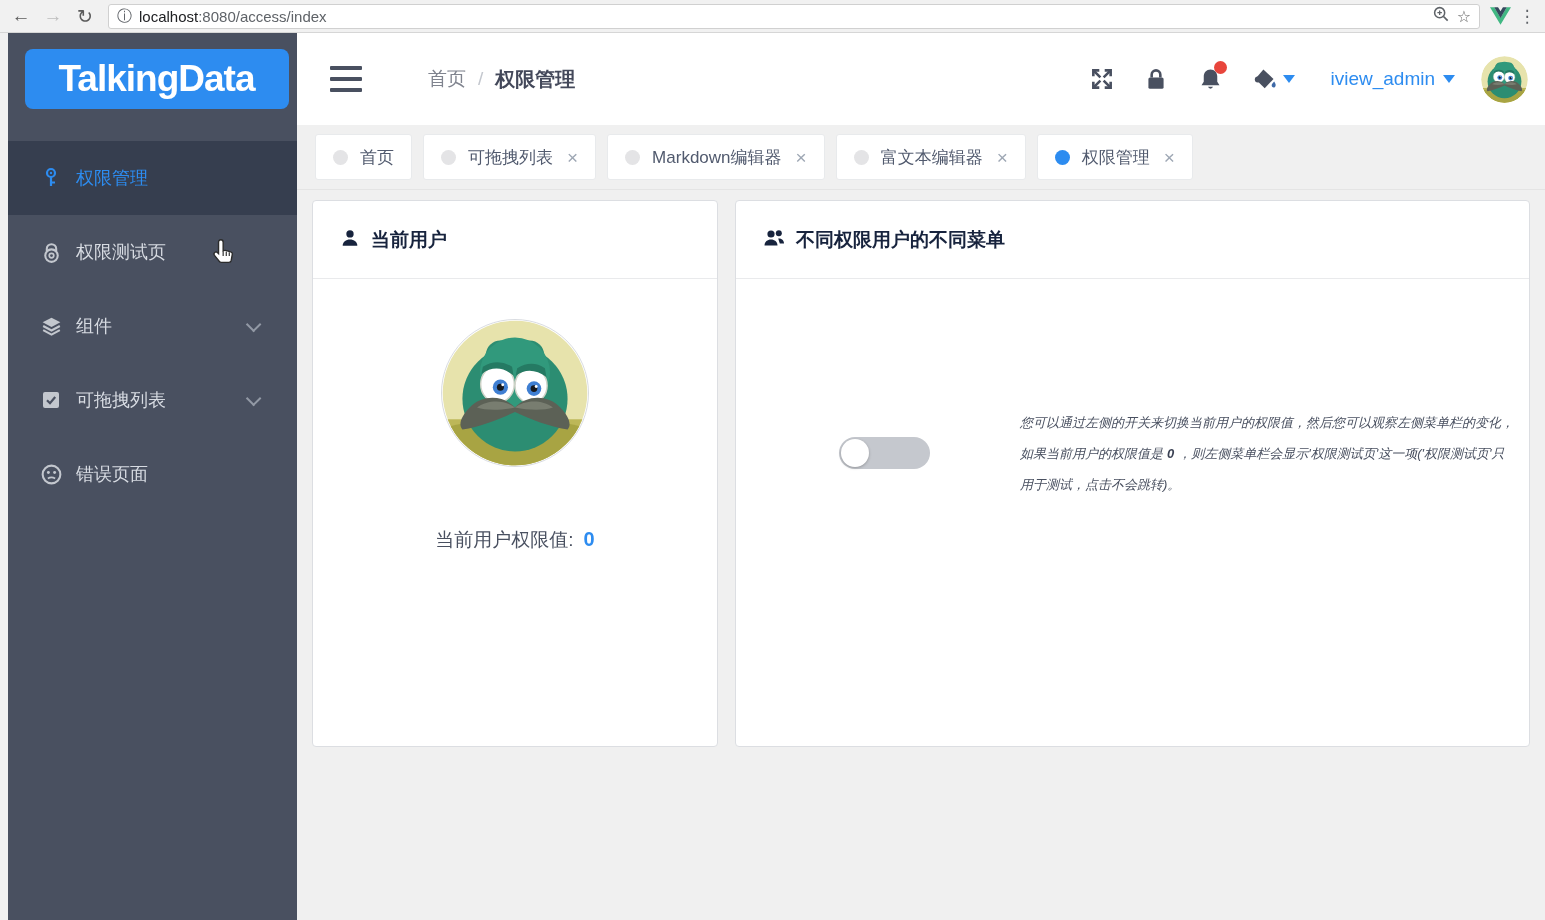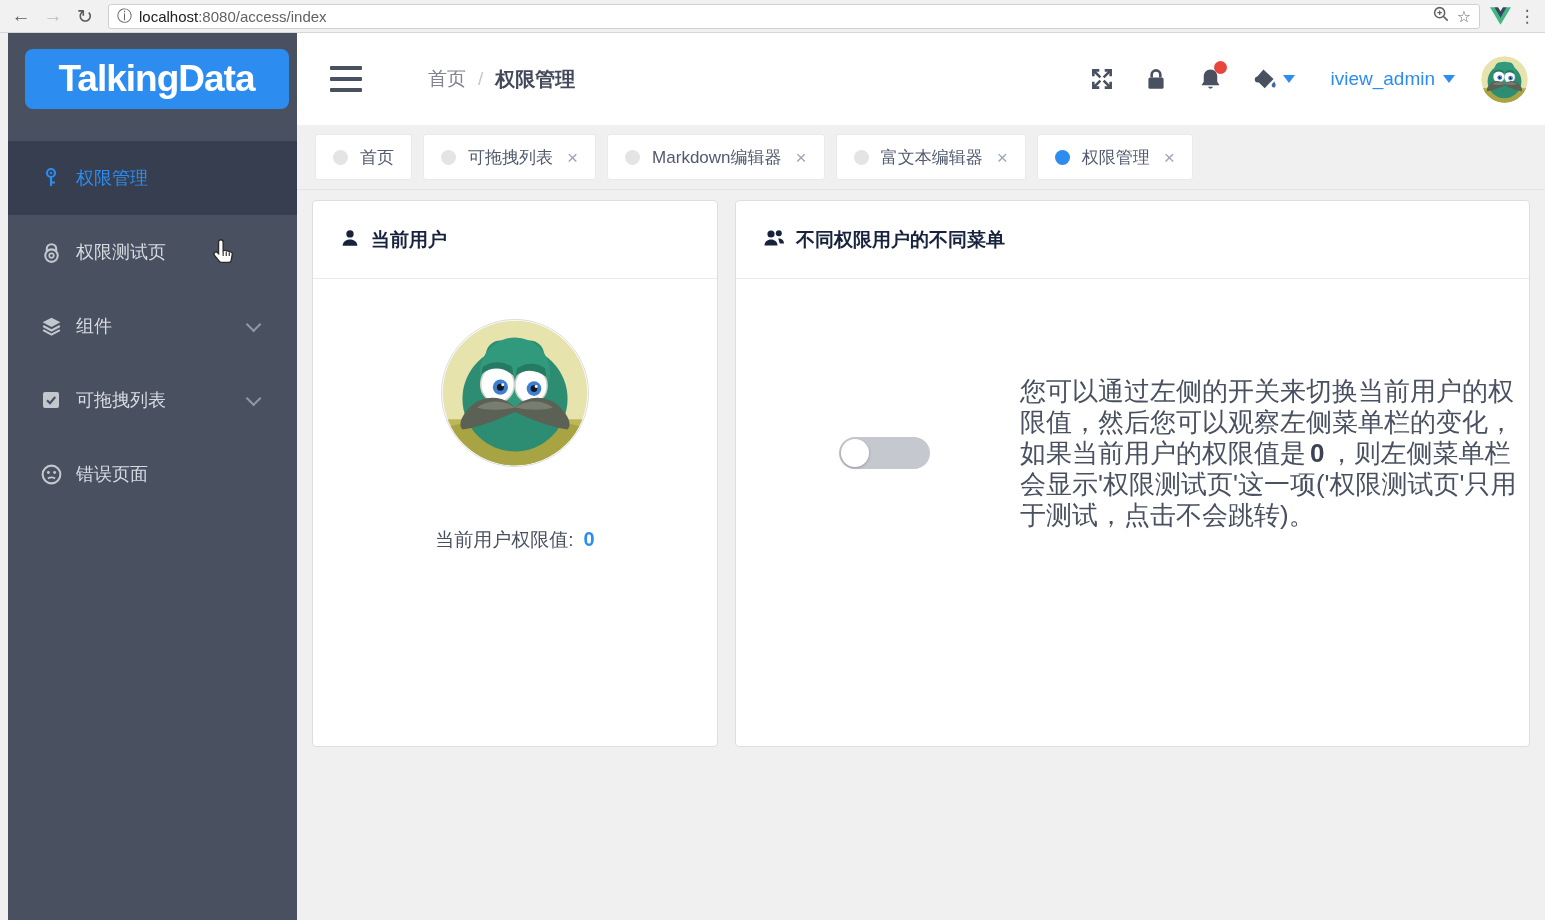--- a/index.html
+++ b/index.html
@@ -112,21 +112,21 @@
   .perm-line b{ color:#2d8cf0; margin-left:10px; font-size:20px; }
   .card-menu-body{ height:348px; display:flex; align-items:center; padding-left:103px; }
   .switch{
     width:91px; height:32px; border-radius:16px; background:#c5c8ce; position:relative; flex:0 0 auto;
   }
   .switch .knob{
     position:absolute; left:2px; top:2px; width:28px; height:28px; border-radius:50%;
     background:#fff; box-shadow:0 1px 3px rgba(0,0,0,.25);
   }
   .perm-desc{
-    margin-left:90px; width:497px; font-size:26px; line-height:31px; color:#495060;
+    margin-left:90px; width:497px; font-size:13px; line-height:31px; color:#495060;font-style:italic;
   }
   .perm-desc b{ color:#3b4254; padding:0 4px; }
 
   
   .cursor{ position:absolute; left:210px; top:238px; z-index:50; }
 </style>
 </head>
 <body>
 
 <svg width="0" height="0" style="position:absolute">

